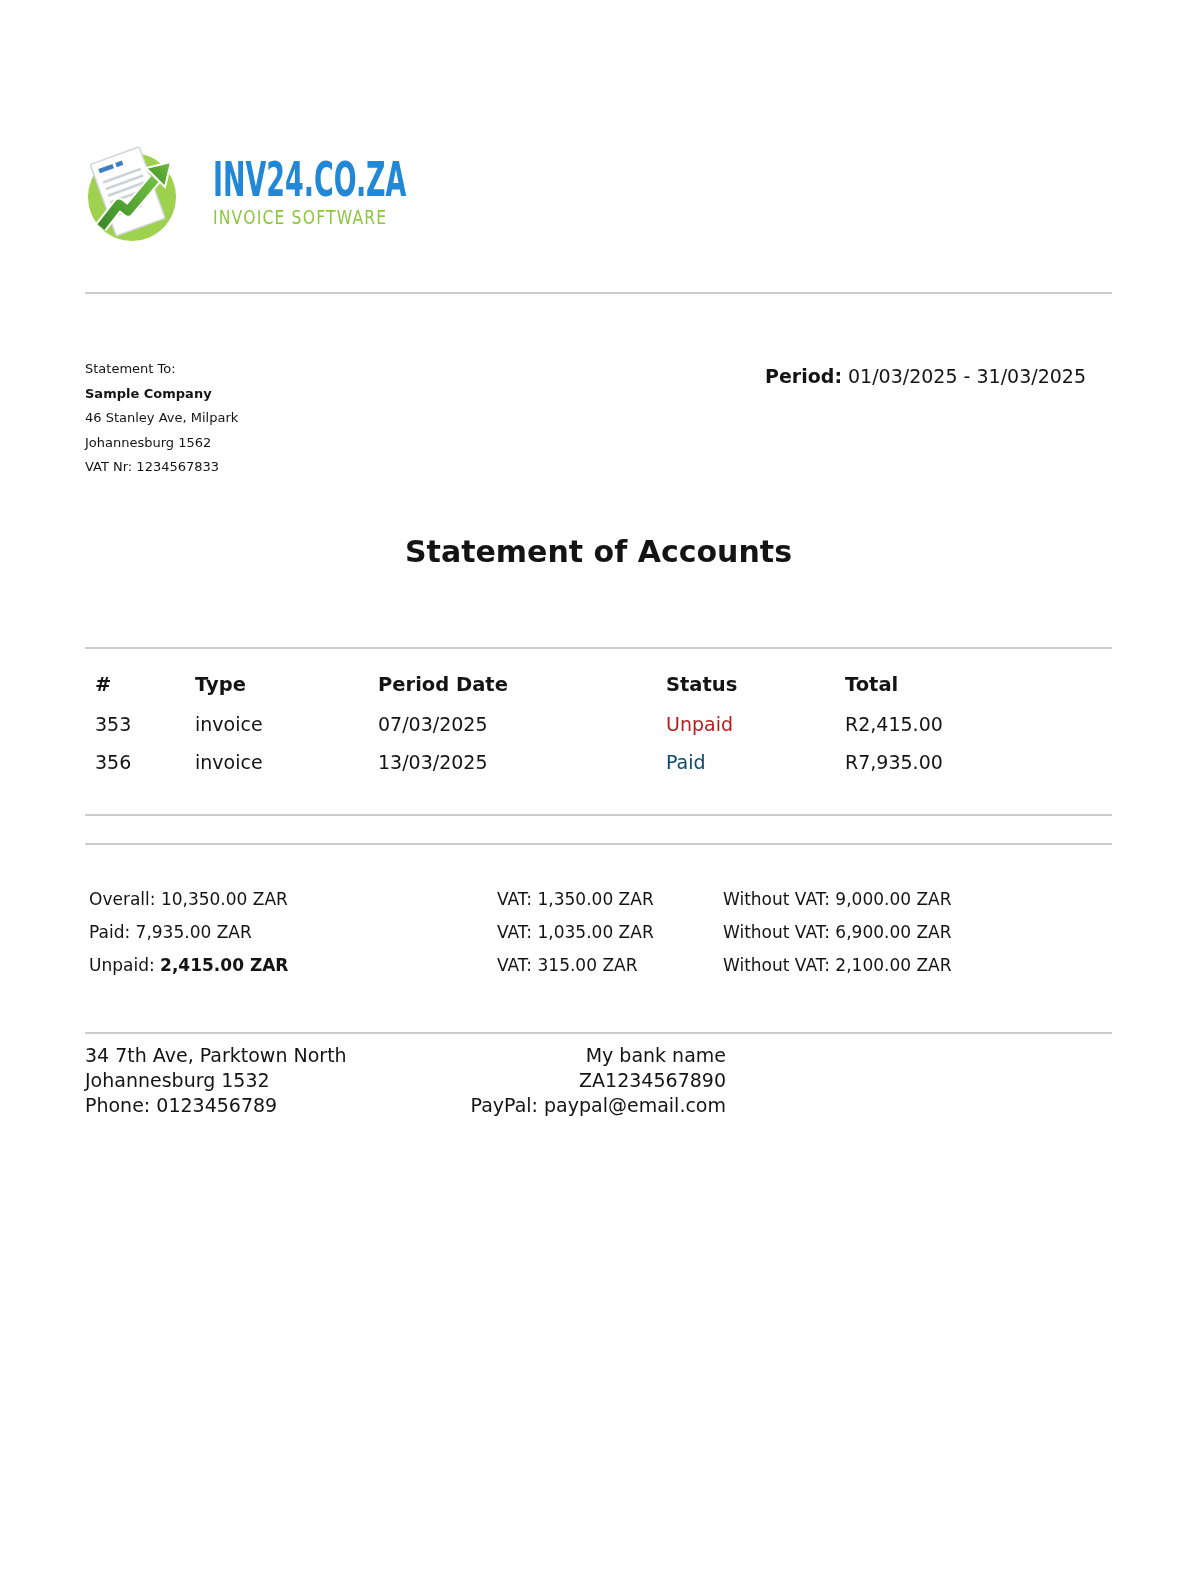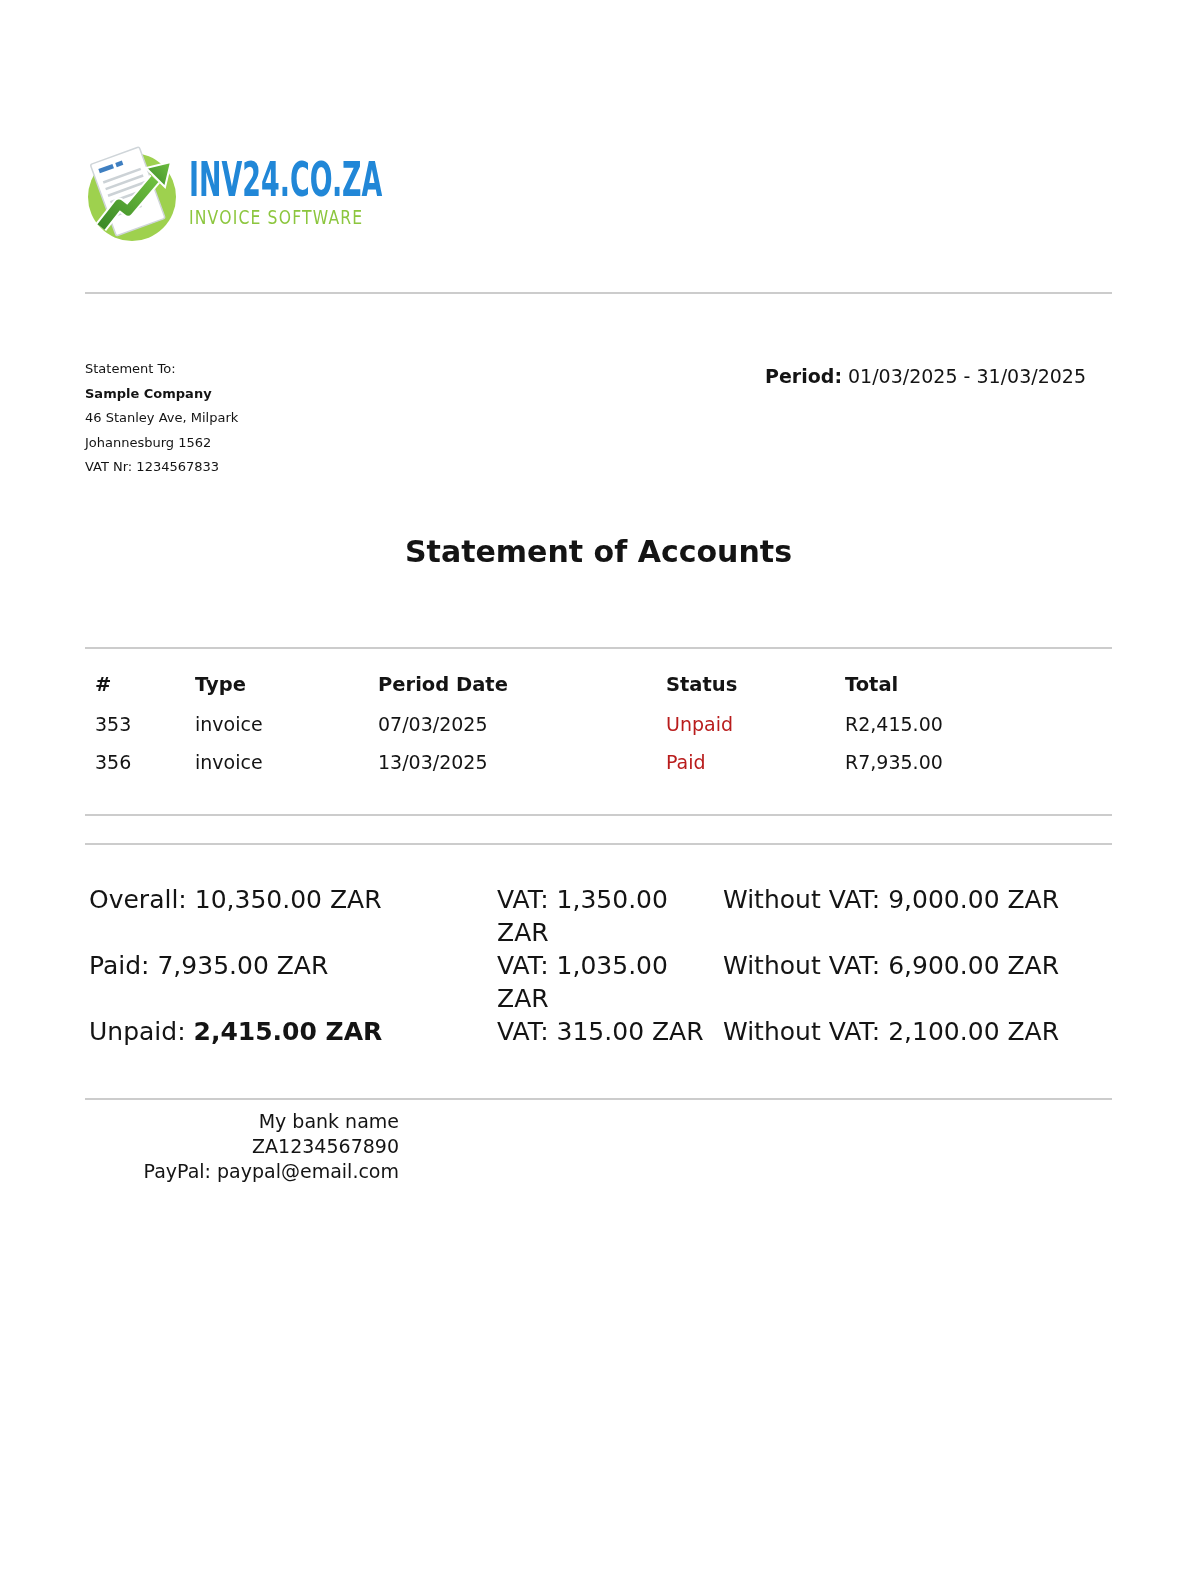--- a/index.html
+++ b/index.html
@@ -13,20 +13,21 @@
     overflow: hidden;
   }
   .page { padding: 0 85px; }
 
   
   .logo-row {
     margin-top: 142px;
     display: flex;
     align-items: flex-start;
     height: 100px;
+    gap: 24px;
   }
   .logo-icon { width: 100px; height: 100px; flex: 0 0 auto; }
   .logo-text { padding-top: 13px; margin-left: 4px; }
   .logo-title {
     display: inline-block;
     font-size: 48px;
     font-weight: bold;
     color: #2187d7;
     line-height: 1.0;
     letter-spacing: 0px;
@@ -104,21 +105,21 @@
     vertical-align: middle;
   }
   table.invoices th:first-child,
   table.invoices td:first-child { padding-left: 10px; }
 
   
   .summary {
     margin-top: 38px;
     display: grid;
     grid-template-columns: 412px 226px 1fr;
-    font-size: 25px;
+    font-size: 17px;
     line-height: 33px;
   }
   .summary .cell-left { padding-left: 4px; }
   .summary .bold { font-weight: bold; }
 
   
   .footer {
     margin-top: 9px;
     display: grid;
     grid-template-columns: 340px 1fr 360px;
@@ -208,21 +209,21 @@
         <td>353</td>
         <td>invoice</td>
         <td>07/03/2025</td>
         <td style="color: #b91c1c;">Unpaid</td>
         <td>R2,415.00</td>
       </tr>
       <tr>
         <td>356</td>
         <td>invoice</td>
         <td>13/03/2025</td>
-        <td style="color: #b91c1c;">Paid</td>
+        <td style="color: #0c4a6e;">Paid</td>
         <td>R7,935.00</td>
       </tr>
     </tbody>
   </table>
 
   <hr class="divider hr3">
   <hr class="divider hr4">
 
   <div class="summary">
     <div class="cell-left">
@@ -243,20 +244,25 @@
       <span>Unpaid:</span>
       <span class="bold">2,415.00 ZAR</span>
     </div>
     <div>VAT: 315.00 ZAR</div>
     <div>Without VAT: 2,100.00 ZAR</div>
   </div>
 
   <hr class="divider hr5">
 
   <div class="footer">
+    <div class="col-center">
+      <div>34 7th Ave, Parktown North</div>
+      <div>Johannesburg 1532</div>
+      <div>Phone: 0123456789</div>
+    </div>
     <div class="col-right">
       <div>My bank name</div>
       <div>ZA1234567890</div>
       <div>PayPal: paypal@email.com</div>
     </div>
   </div>
 
 </div>
 
 </body></html>

